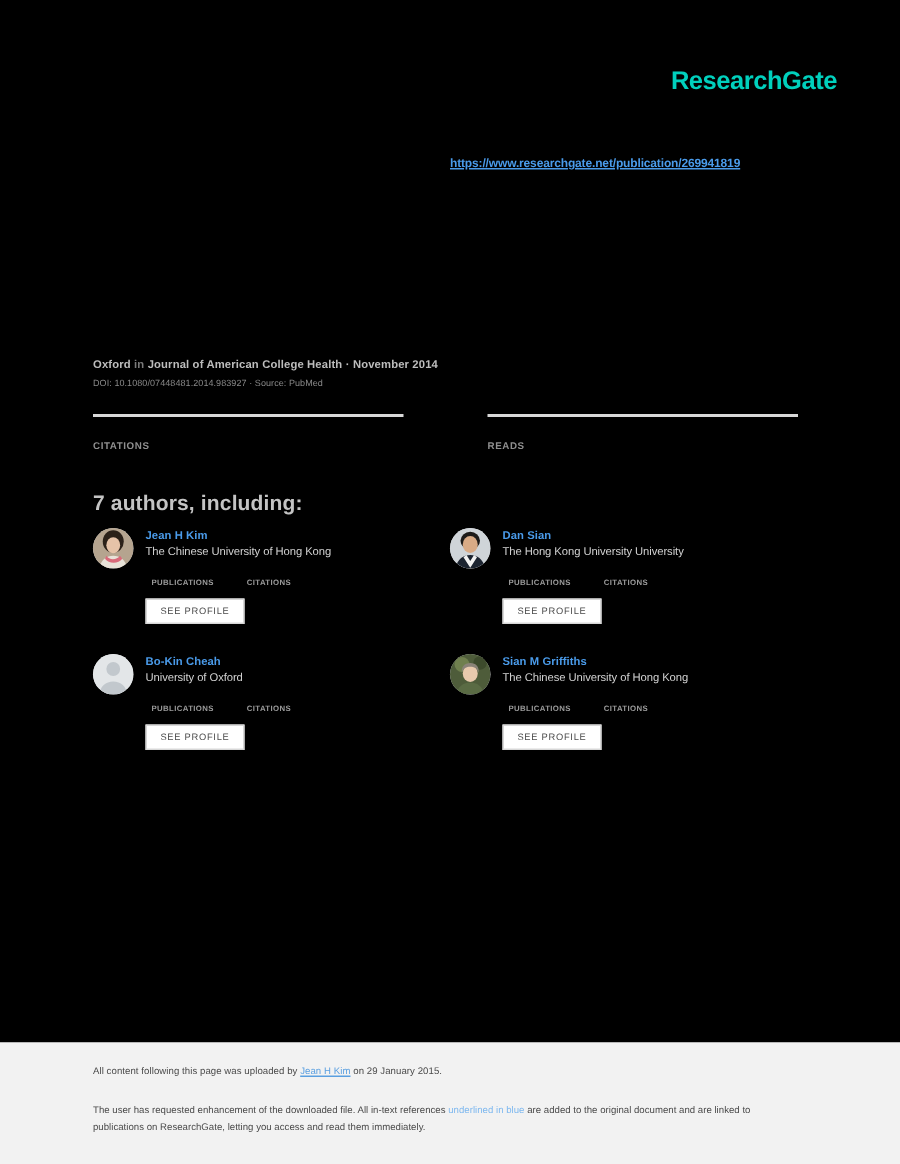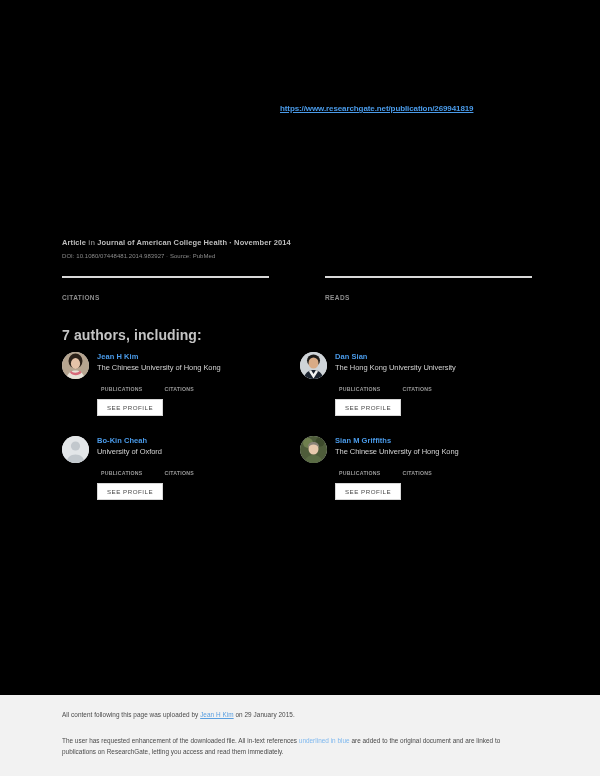--- a/index.html
+++ b/index.html
@@ -33,21 +33,21 @@
     font-size: 17px;
     font-weight: bold;
     letter-spacing: -0.3px;
     color: #00d0bd;
     white-space: nowrap;
   }
 
   
   .pub-url {
     position: absolute;
-    left: 280px;
+    left: 300px;
     top: 104px;
     font-size: 8px;
     font-weight: bold;
     color: #4a9bea;
     letter-spacing: -0.1px;
     white-space: nowrap;
   }
 
   
   .meta {
@@ -232,26 +232,27 @@
   }
   .footer-note .blue-link {
     color: #7eb8ef;
   }
 </style>
 </head>
 <body>
 
 <div class="page">
 
+  <div class="rg-logo">ResearchGate</div>
 
   <a class="pub-url" href="#">https://www.researchgate.net/publication/269941819</a>
 
   <div class="meta">
     <div class="meta-line">
-      <span>Article</span>
+      <span>Oxford</span>
       <span class="in-word">in</span>
       <span>Journal of American College Health</span>
       <span>·</span>
       <span>November 2014</span>
     </div>
     <div class="meta-doi">DOI: 10.1080/07448481.2014.983927 · Source: PubMed</div>
   </div>
 
   <div class="stats">
     <div class="stat-col">

